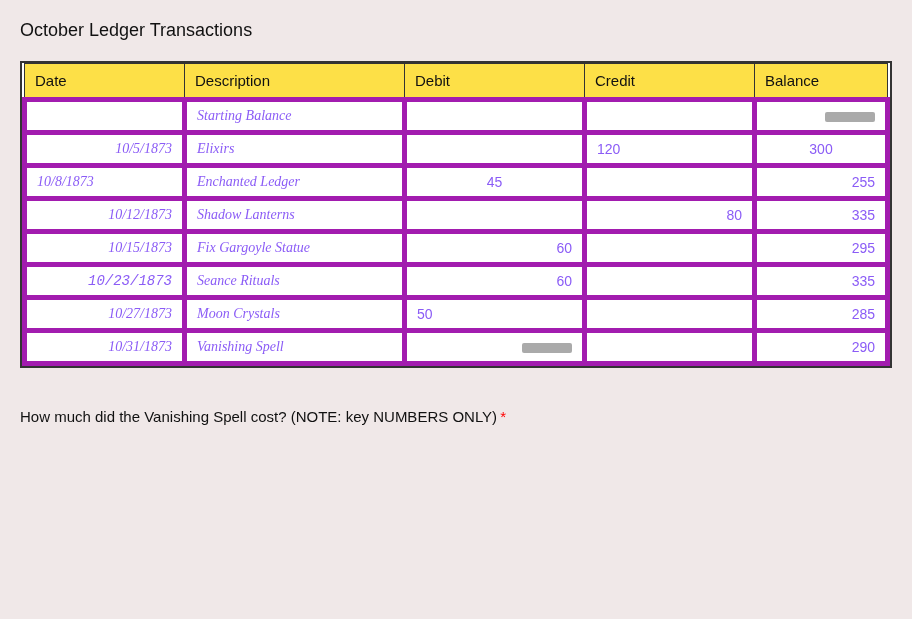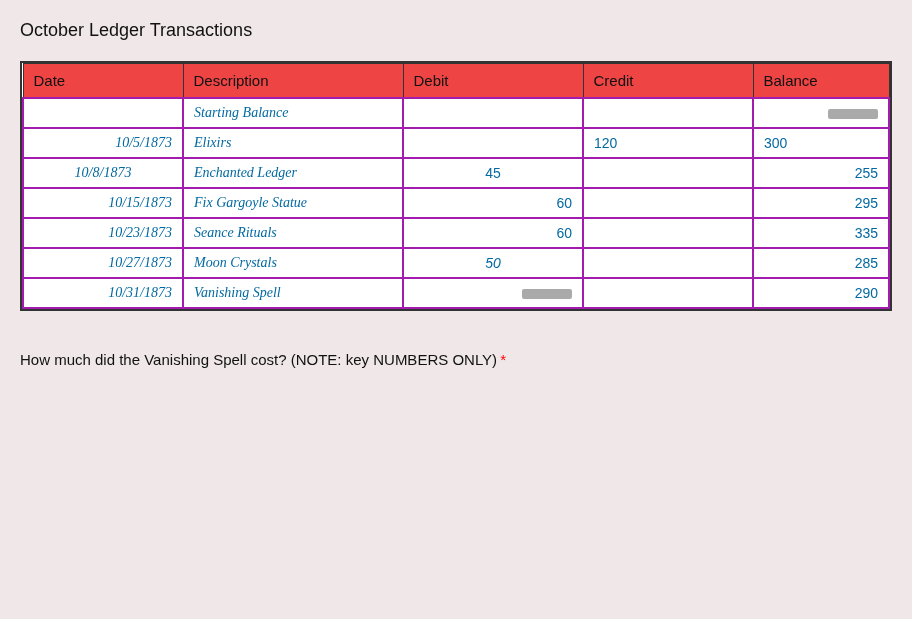--- a/index.html
+++ b/index.html
@@ -30,27 +30,27 @@
       font-size: 14px;
     }
 
     th {
       border: 1px solid #333;
       padding: 8px 10px;
       text-align: left;
       font-weight: normal;
       font-size: 15px;
       color: #111;
-      background: #ef4444;
+      background: #fde047;
     }
 
     td {
-      border: 2px solid #a21caf;
+      border: 5px solid #a21caf;
       padding: 6px 10px;
-      color: #0369a1;
+      color: #8b5cf6;
       background: #fff;
     }
 
     .col-date { width: 160px; }
     .col-desc { width: 220px; }
     .col-debit { width: 180px; }
     .col-credit { width: 170px; }
     .col-balance { width: auto; }
 
     .italic-cursive {
@@ -106,47 +106,54 @@
           <td class="italic-cursive">Starting Balance</td>
           <td style="text-align: right;"></td>
           <td style="text-align: right;"></td>
           <td style="text-align: right;"><span class="gray-bar"></span></td>
         </tr>
         <tr>
           <td class="italic-cursive num-right" style="text-align: right;">10/5/1873</td>
           <td class="italic-cursive">Elixirs</td>
           <td style="text-align: right;"></td>
           <td style="text-align: left;">120</td>
-          <td style="text-align: left; margin-left: 8px;">300</td>
+          <td style="text-align: center; margin-left: 8px;">300</td>
         </tr>
         <tr>
-          <td class="italic-cursive num-right" style="text-align: center;">10/8/1873</td>
+          <td class="italic-cursive num-right" style="text-align: left;">10/8/1873</td>
           <td class="italic-cursive">Enchanted Ledger</td>
           <td style="text-align: center;">45</td>
           <td style="text-align: right;"></td>
           <td style="text-align: right;">255</td>
+        </tr>
+        <tr>
+          <td class="italic-cursive num-right" style="text-align: right;">10/12/1873</td>
+          <td class="italic-cursive">Shadow Lanterns</td>
+          <td style="text-align: right;"></td>
+          <td style="text-align: right;">80</td>
+          <td style="text-align: right;">335</td>
         </tr>
         <tr>
           <td class="italic-cursive num-right" style="text-align: right;">10/15/1873</td>
           <td class="italic-cursive">Fix Gargoyle Statue</td>
           <td style="text-align: right;">60</td>
           <td style="text-align: right;"></td>
           <td style="text-align: right;">295</td>
         </tr>
         <tr>
-          <td class="italic-cursive num-right" style="text-align: right;">10/23/1873</td>
+          <td class="italic-cursive num-right" style="text-align: right; font-family: Liberation Mono, monospace;">10/23/1873</td>
           <td class="italic-cursive">Seance Rituals</td>
           <td style="text-align: right;">60</td>
           <td style="text-align: right;"></td>
           <td style="text-align: right;">335</td>
         </tr>
         <tr>
           <td class="italic-cursive num-right" style="text-align: right;">10/27/1873</td>
           <td class="italic-cursive">Moon Crystals</td>
-          <td style="text-align: center; font-style: italic;">50</td>
+          <td style="text-align: left;">50</td>
           <td style="text-align: right;"></td>
           <td style="text-align: right;">285</td>
         </tr>
         <tr>
           <td class="italic-cursive num-right" style="text-align: right;">10/31/1873</td>
           <td class="italic-cursive">Vanishing Spell</td>
           <td style="text-align: right;"><span class="gray-bar"></span></td>
           <td style="text-align: right;"></td>
           <td style="text-align: right;">290</td>
         </tr>

